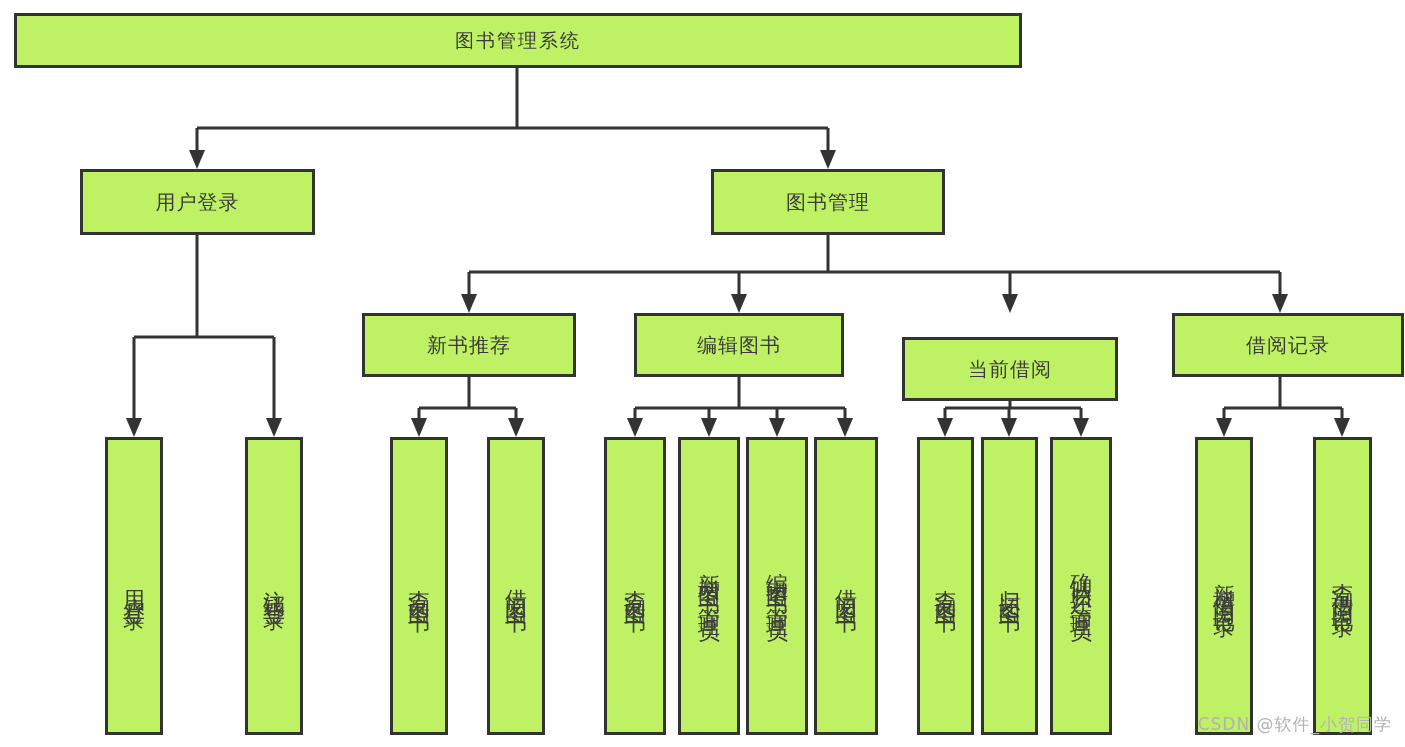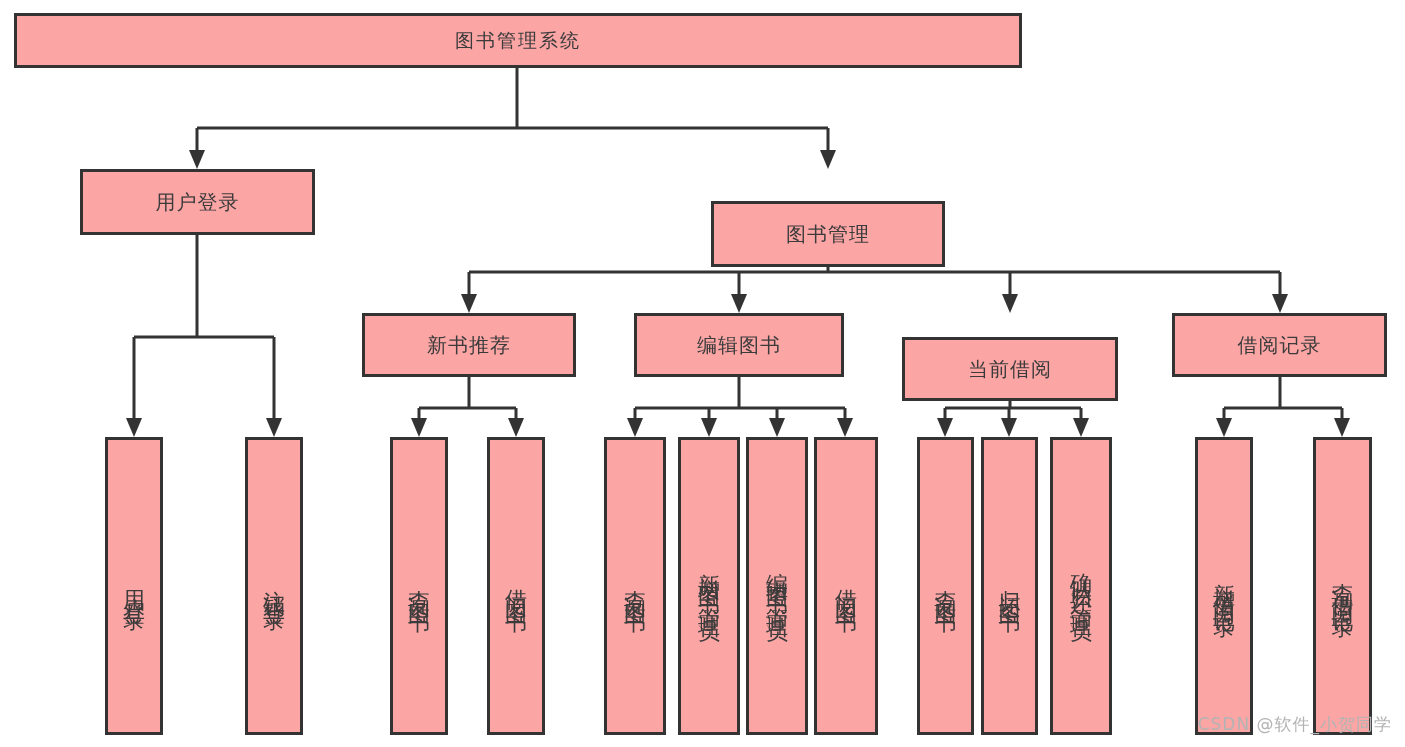--- a/index.html
+++ b/index.html
@@ -19,21 +19,21 @@
     position: absolute;
     left: 0; top: 0;
     width: 1405px;
     height: 747px;
     z-index: 0;
   }
   .box {
     position: absolute;
     box-sizing: border-box;
     border: 3px solid #333333;
-    background: #fca5a5;
+    background: #bef264;
     color: #3b3b3b;
     display: flex;
     align-items: center;
     justify-content: center;
     z-index: 1;
   }
   .hbox {
     font-size: 20px;
     letter-spacing: 1px;
   }
@@ -92,26 +92,26 @@
       <polygon points="1001,418 1017,418 1009,437"></polygon>
       <polygon points="1073,418 1089,418 1081,437"></polygon>
       <polygon points="1216,418 1232,418 1224,437"></polygon>
       <polygon points="1334,418 1350,418 1342,437"></polygon>
     </g>
   </svg>
 
   <div class="box hbox root-box" style="left:14px; top:13px; width:1008px; height:55px;">图书管理系统</div>
 
   <div class="box hbox" style="left:80px; top:169px; width:235px; height:66px;">用户登录</div>
-  <div class="box hbox" style="left:711px; top:169px; width:234px; height:66px;margin-top:32px;">图书管理</div>
+  <div class="box hbox" style="left:711px; top:169px; width:234px; height:66px;">图书管理</div>
 
   <div class="box hbox" style="left:362px; top:313px; width:214px; height:64px;">新书推荐</div>
   <div class="box hbox" style="left:634px; top:313px; width:210px; height:64px;">编辑图书</div>
   <div class="box hbox" style="left:902px; top:313px; width:216px; height:64px;margin-top:24px;">当前借阅</div>
-  <div class="box hbox" style="left:1172px; top:313px; width:215px; height:64px;">借阅记录</div>
+  <div class="box hbox" style="left:1172px; top:313px; width:232px; height:64px;">借阅记录</div>
 
   <div class="box vbox" style="left:105px; top:437px; width:58px; height:298px;">
     <span>用户登录</span>
     </div>
   <div class="box vbox" style="left:245px; top:437px; width:58px; height:298px;">
     <span>注销登录</span>
     </div>
 
   <div class="box vbox" style="left:390px; top:437px; width:58px; height:298px;">
     <span>查询图书</span>

